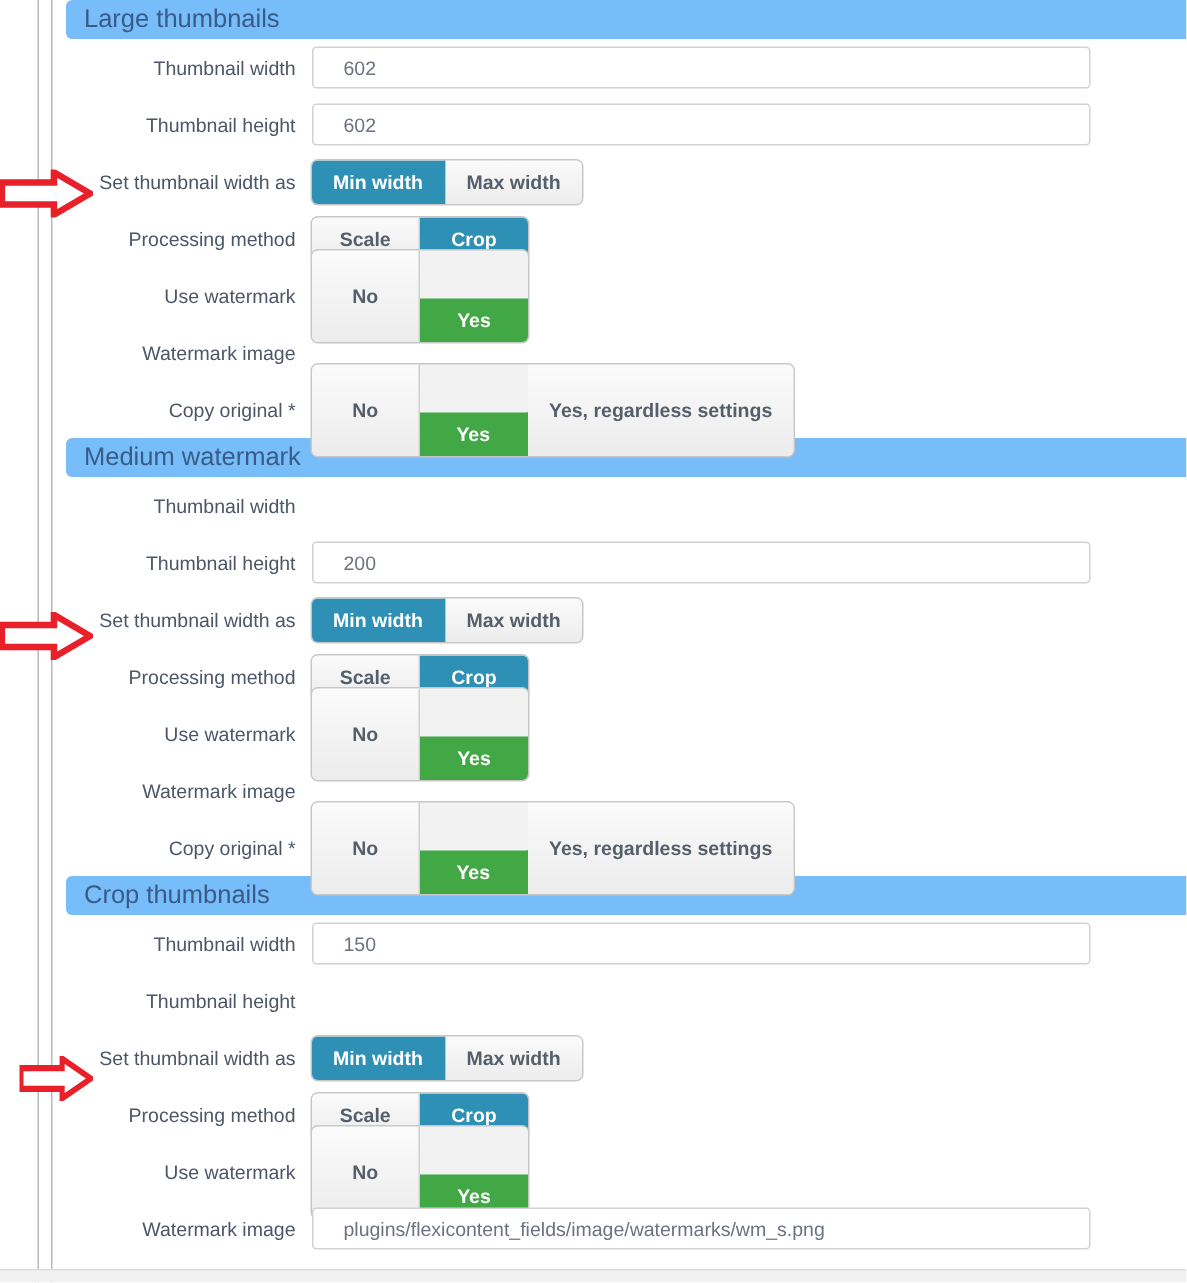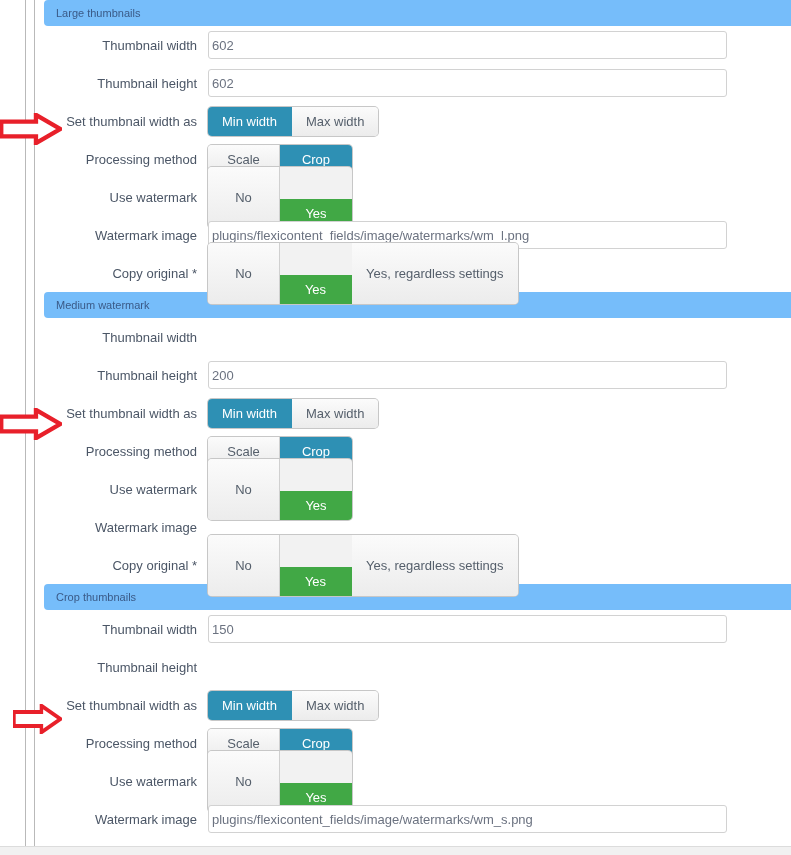--- a/index.html
+++ b/index.html
@@ -42,21 +42,21 @@
     position: absolute;
     left: 44px;
     top: 0;
     right: 0;
     bottom: 0;
   }
 
   .section-header {
     background: #76bdfa;
     color: #3a5a87;
-    font-size: 11px;
+    font-size: 17px;
     line-height: 26px;
     height: 26px;
     padding-left: 12px;
     border-radius: 4px 0 0 4px;
     overflow: hidden;
     white-space: nowrap;
   }
 
   .row {
     display: flex;
@@ -76,21 +76,21 @@
     flex: 1 1 auto;
     display: flex;
     align-items: center;
     min-width: 0;
   }
 
   input.text-field {
     box-sizing: border-box;
     width: 519px;
     height: 28px;
-    padding: 3px 3px;
+    padding: 3px 20px;
     font-family: "Liberation Sans", sans-serif;
     font-size: 13px;
     color: #6b7280;
     background: #ffffff;
     border: 1px solid #d2d2d2;
     border-radius: 3px;
     outline: none;
   }
   input.text-field.focused {
     border-color: #79b0e0;
@@ -124,21 +124,21 @@
     background: #2e90b4;
     color: #ffffff;
     border-right-color: #2e90b4;
   }
   .btn.active-green {
     background: #41a845;
     color: #ffffff;
     border-right-color: #41a845;
     margin-top: 32px;
   }
-  .btn.w-wide { min-width: 72px; }
+  .btn.w-wide { min-width: 72px; font-weight: bold; }
 
   
   .arrow {
     position: absolute;
     z-index: 5;
     pointer-events: none;
   }
   .arrow svg { display: block; }
 </style>
 </head>
@@ -184,23 +184,20 @@
         <div class="row-label">Use watermark</div>
         <div class="row-control">
           <div class="btn-group">
             <button class="btn w-wide">No</button>
             <button class="btn active-green w-wide">Yes</button>
           </div>
         </div>
       </div>
       <div class="row">
         <div class="row-label">Watermark image</div>
-        <div class="row-control">
-          <input type="text" class="text-field" value="plugins/flexicontent_fields/image/watermarks/wm_l.png" style="">
-        </div>
       </div>
       <div class="row">
         <div class="row-label">Copy original *</div>
         <div class="row-control">
           <div class="btn-group">
             <button class="btn w-wide">No</button>
             <button class="btn active-green w-wide">Yes</button>
             <button class="btn w-wide">Yes, regardless settings</button>
           </div>
         </div>

